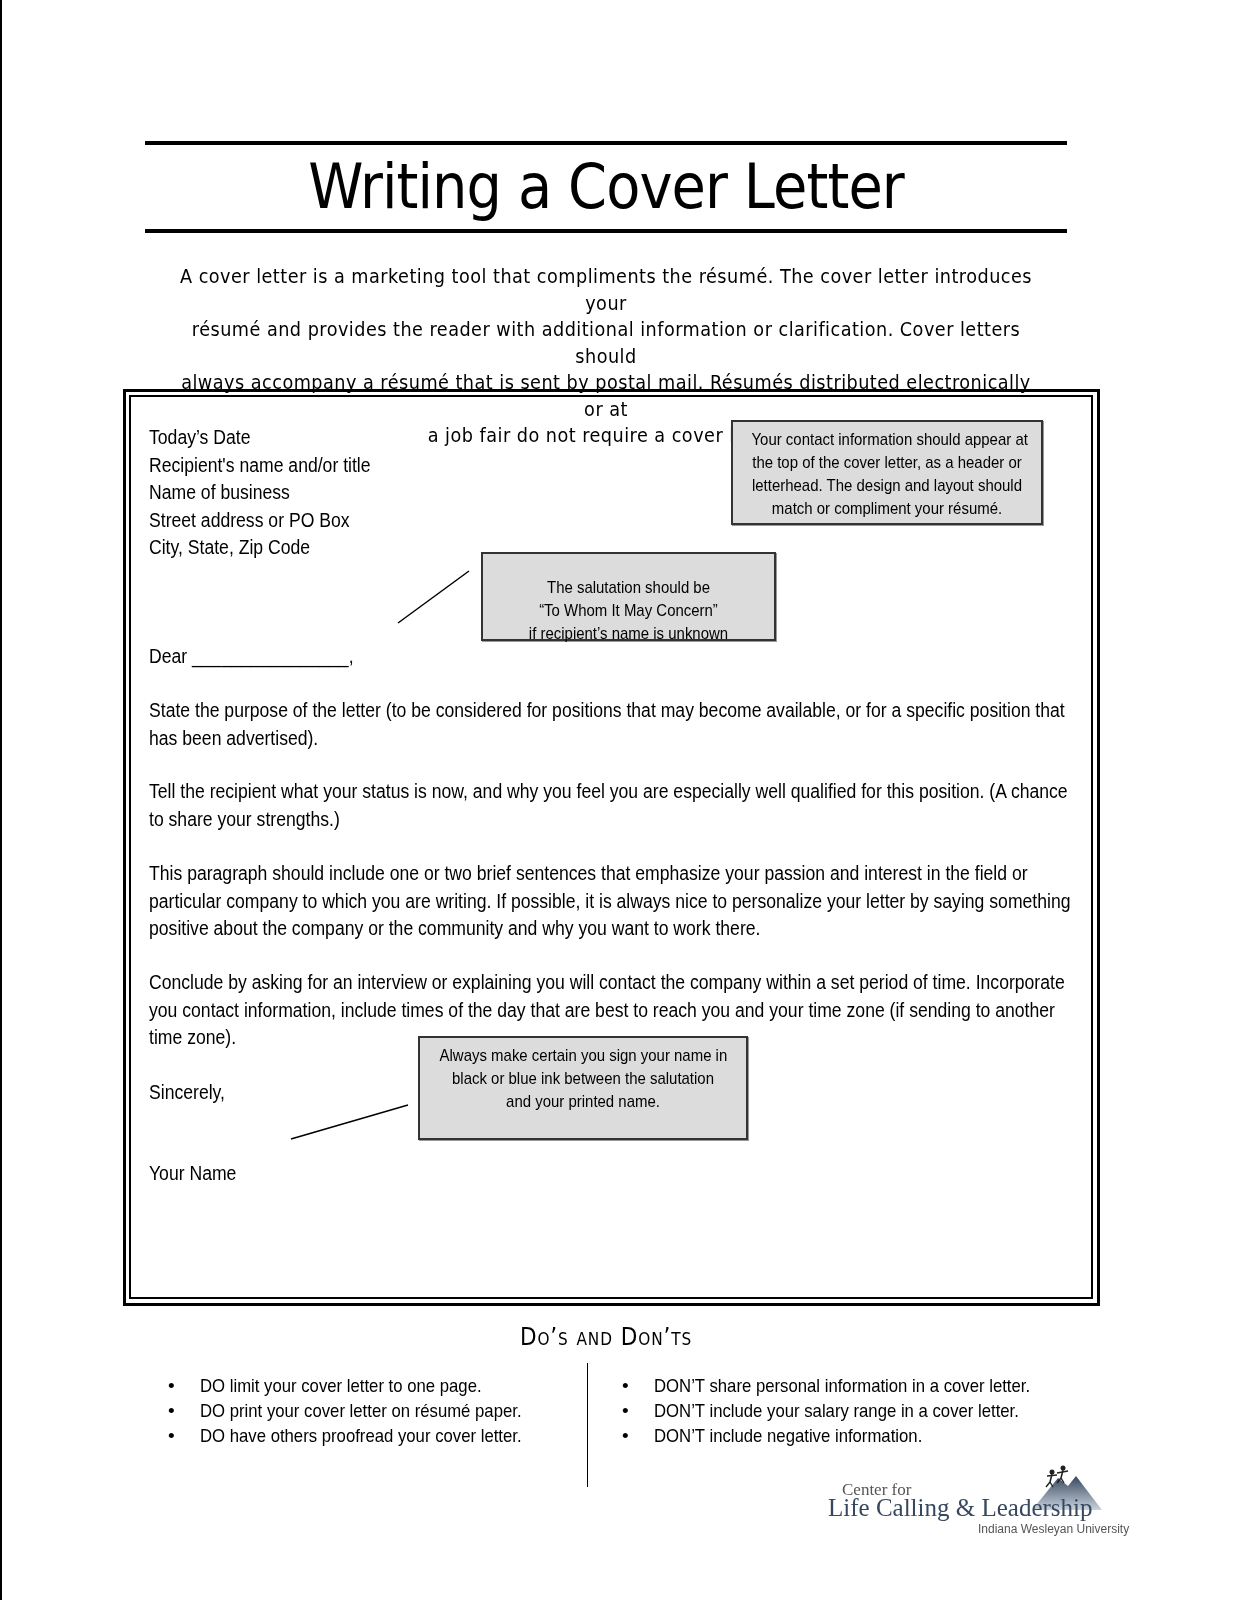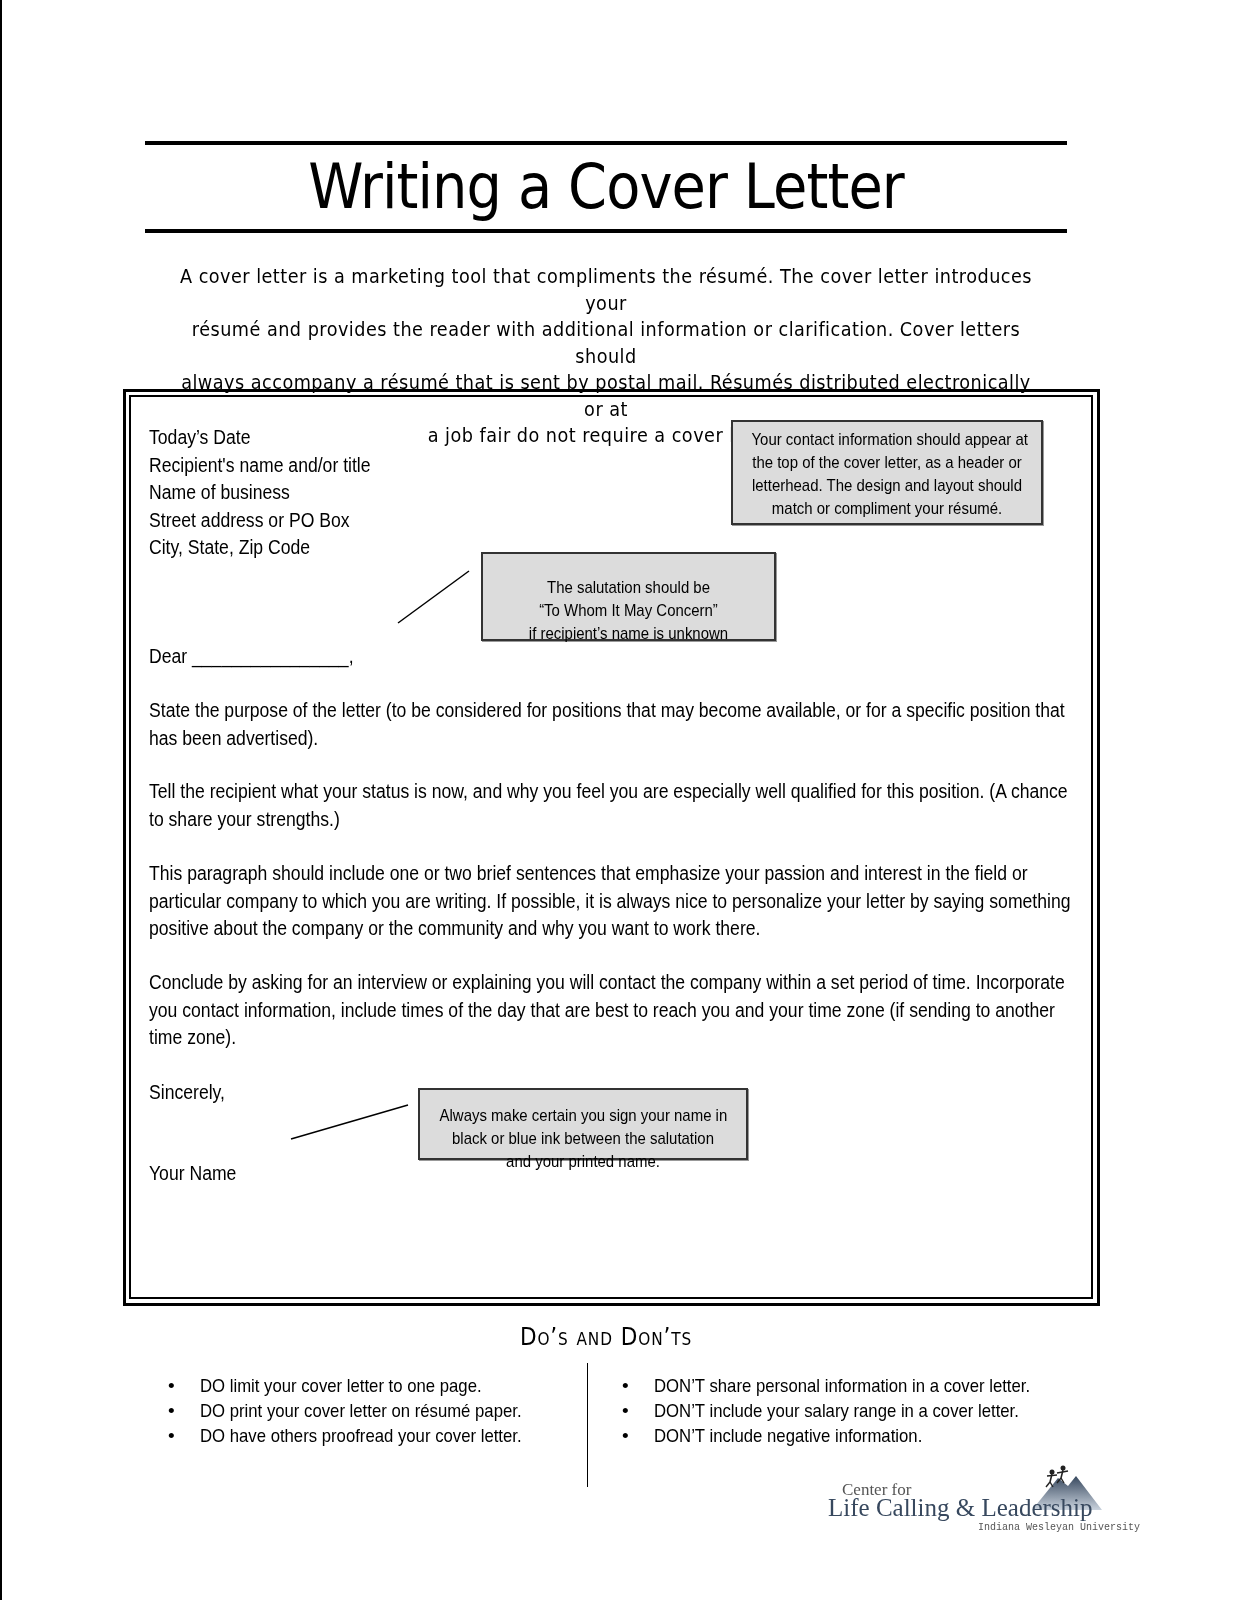--- a/index.html
+++ b/index.html
@@ -44,38 +44,38 @@
     .sig-name { left: 149px; top: 1160px; }
     .callout {
       position: absolute; background: #dcdcdc; border: 2px solid #333;
       box-shadow: 1px 1px 0 #999;
       font-family: "Liberation Sans", sans-serif; font-size: 17px; line-height: 23px;
       text-align: center; box-sizing: border-box;
     }
     .callout span { display: block; transform: scaleX(0.88); transform-origin: center; white-space: nowrap; }
     .callout-contact { left: 731px; top: 420px; width: 312px; height: 105px; padding-top: 6px; }
     .callout-salutation { left: 481px; top: 552px; width: 295px; height: 89px; padding-top: 22px; }
-    .callout-signature { left: 418px; top: 1088px; width: 330px; height: 72px; padding-top: 14px; }
+    .callout-signature { left: 418px; top: 1036px; width: 330px; height: 104px; padding-top: 6px; }
     svg.lines { position: absolute; left: 0; top: 0; width: 1236px; height: 1600px; pointer-events: none; }
     .dos-heading {
       position: absolute; left: 140px; top: 1323px; width: 932px; text-align: center;
       font-family: "DejaVu Sans", sans-serif; font-size: 24px; letter-spacing: 1px;
       font-variant: small-caps; transform: scaleX(0.9); transform-origin: center;
     }
     .divider { position: absolute; left: 587px; top: 1363px; width: 1px; height: 124px; background: #000; }
     .list { position: absolute; margin: 0; padding: 0; list-style: none; font-size: 19px; line-height: 25px; }
     .list li { position: relative; padding-left: 32px; white-space: nowrap; }
     .list li .bullet { position: absolute; left: 0; top: 0; }
     .list li .txt { display: inline-block; transform: scaleX(0.88); transform-origin: left center; }
     .list-do { left: 168px; top: 1373px; }
     .list-dont { left: 622px; top: 1373px; }
     .logo { position: absolute; left: 828px; top: 1480px; width: 272px; height: 56px; }
     .logo-top { position: absolute; left: 14px; top: 0; font-family: "Liberation Serif", serif; font-size: 17px; color: #555; }
     .logo-main { position: absolute; left: 0; top: 14px; font-family: "Liberation Serif", serif; font-size: 25px; color: #37485e; white-space: nowrap; }
-    .logo-sub { position: absolute; left: 150px; top: 42px; font-family: Liberation Mono, monospace; font-size: 10px; color: #555; white-space: nowrap; }
+    .logo-sub { position: absolute; left: 150px; top: 42px; font-family: Liberation Sans, sans-serif; font-size: 12px; color: #555; white-space: nowrap; }
     .logo-icon { position: absolute; left: 196px; top: -16px; }
   </style>
 </head>
 <body>
 
 <div class="left-edge"></div>
 
 <div class="rule" style="top:141px;"></div>
 <div class="title">Writing a Cover Letter</div>
 <div class="rule" style="top:229px;"></div>

